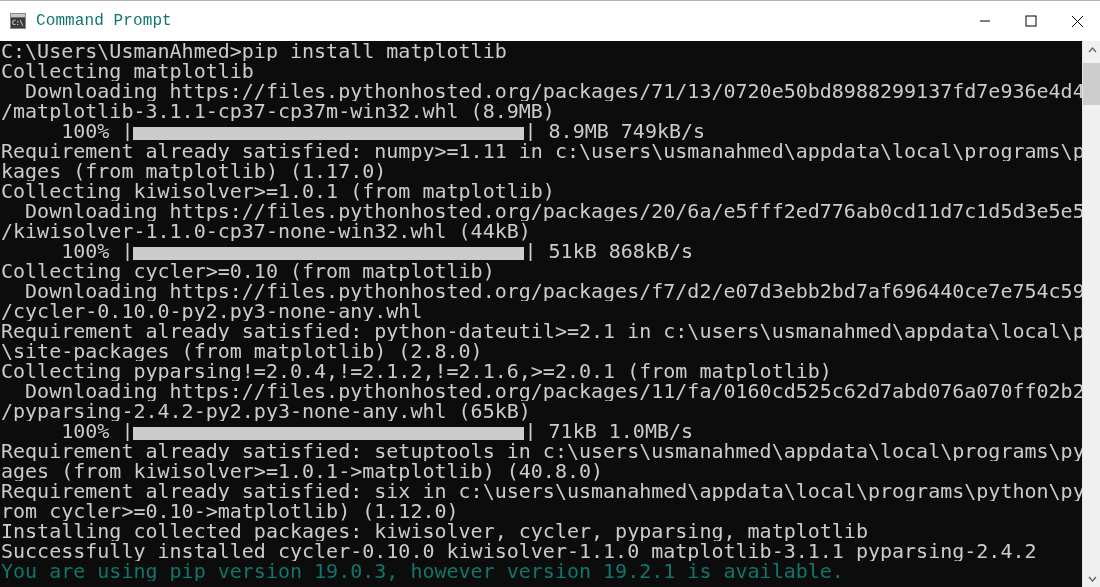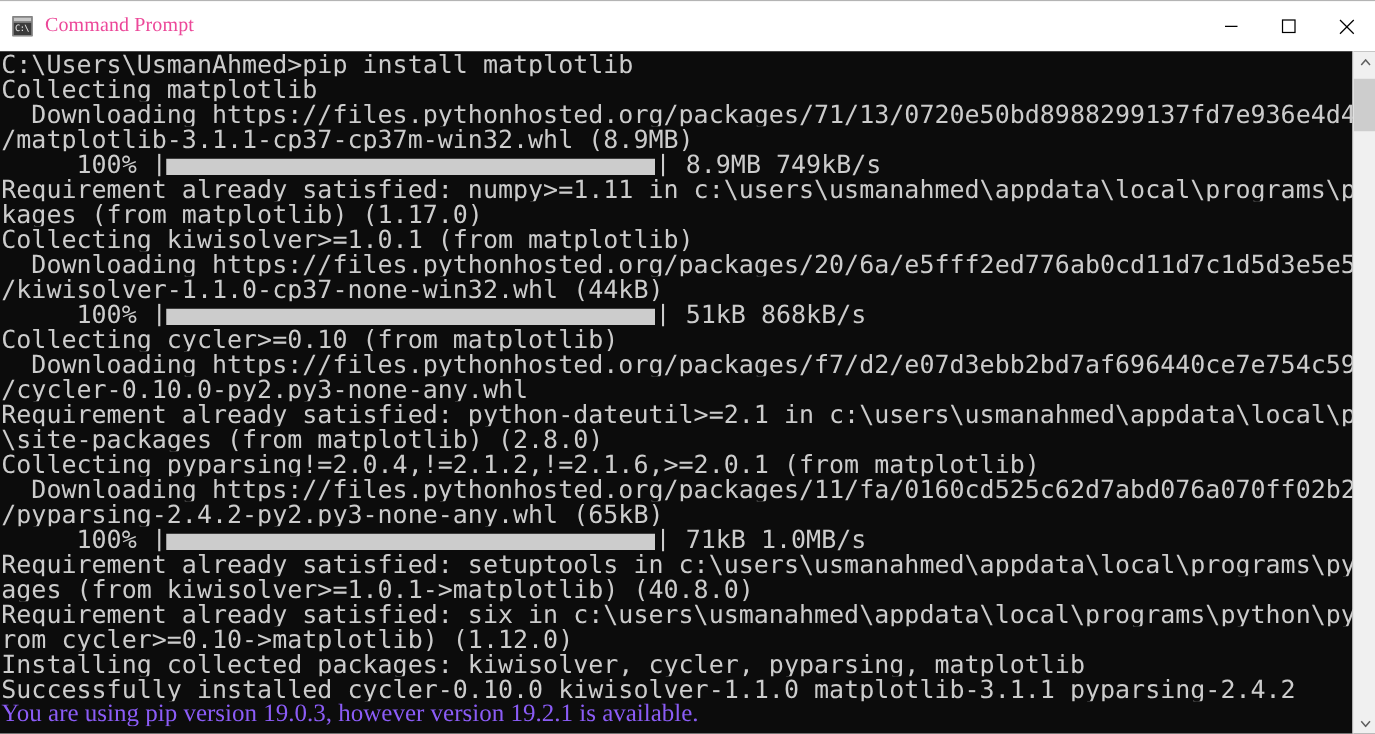--- a/index.html
+++ b/index.html
@@ -60,22 +60,22 @@
     font-family: "DejaVu Sans Mono", monospace;
     font-size: 7px;
     line-height: 9px;
     letter-spacing: -0.5px;
     white-space: nowrap;
     overflow: hidden;
   }
 
   #title-text {
     font-size: 16px;
-    color: #ec4899;
-    font-family: Liberation Serif, serif;
+    color: #0f766e;
+    font-family: Liberation Mono, monospace;
     letter-spacing: 0.1px;
     white-space: nowrap;
   }
 
   #window-controls {
     position: absolute;
     right: 0; top: 0;
     height: 40px;
     display: flex;
   }
@@ -114,21 +114,21 @@
     line-height: 20px;
     letter-spacing: 0px;
     white-space: pre;
     overflow: hidden;
   }
   #console-text .row {
     height: 20px;
     white-space: pre;
     overflow: hidden;
   }
-  .warn { color: #8b5cf6; font-family: Liberation Serif, serif; }
+  .warn { color: #0f766e; }
   .bar-fill {
     display: inline-block;
     background: #cccccc;
     height: 13px;
     vertical-align: -2px;
   }
 
   
   #scrollbar {
     position: absolute;

